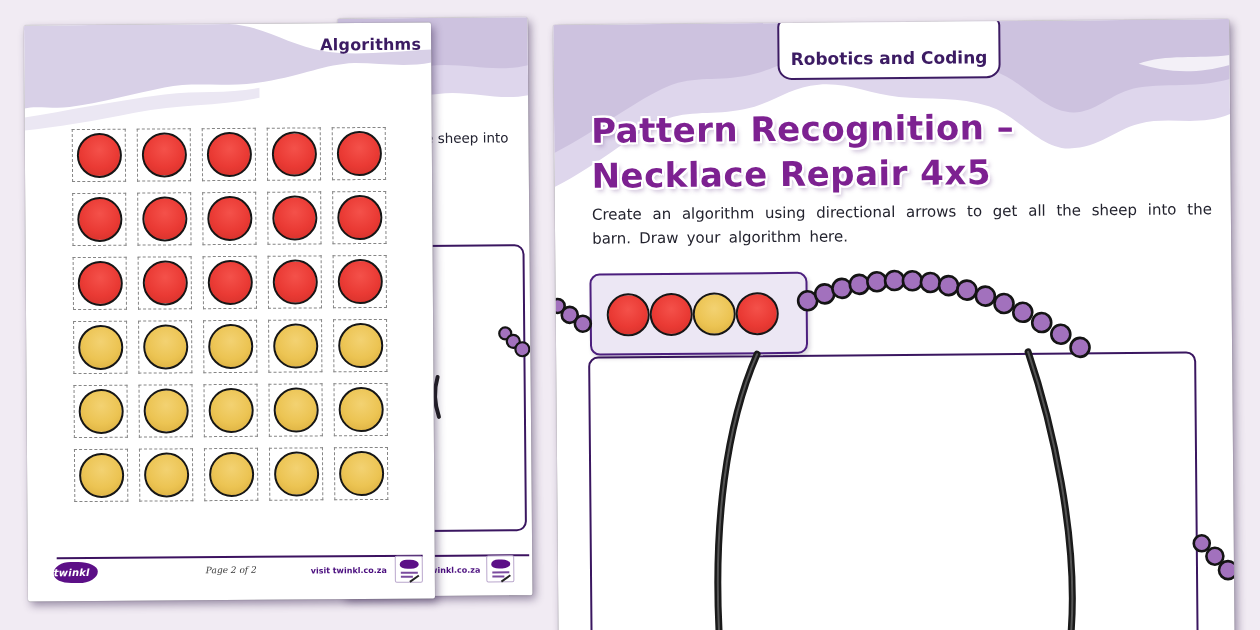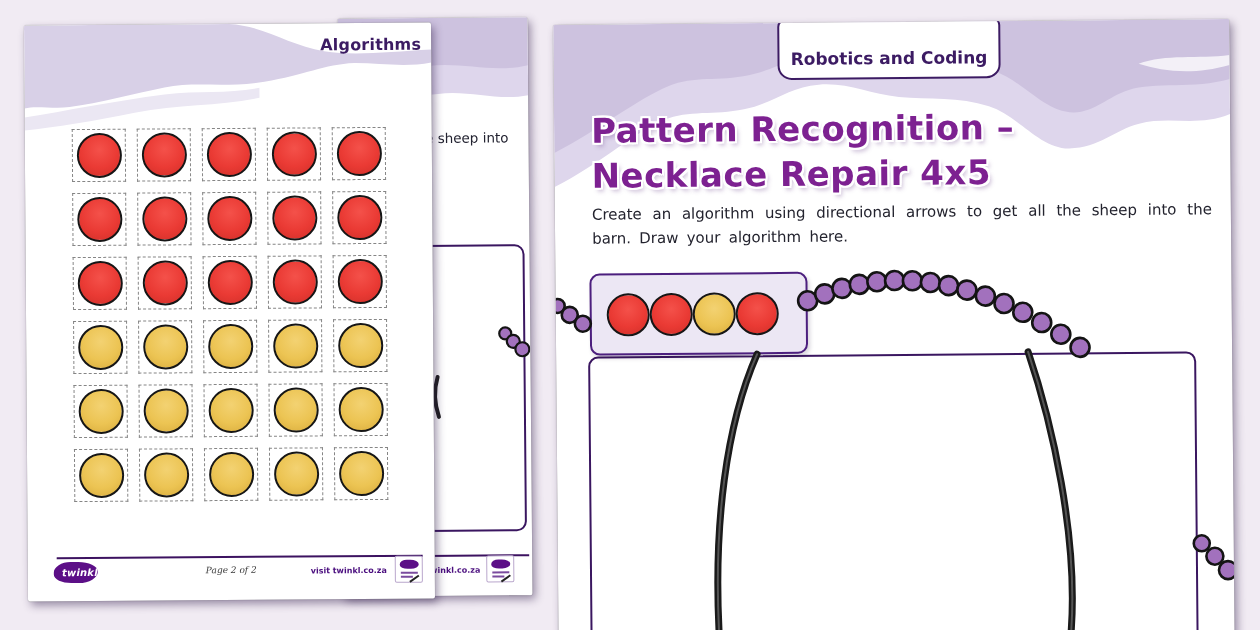--- a/index.html
+++ b/index.html
@@ -12,21 +12,21 @@
   
   #page-left{left:26px;top:24px;width:407px;height:576px;transform:rotate(-0.4deg);z-index:3;}
   #page-left .wave-svg{position:absolute;left:0;top:0;width:407px;height:120px;}
   .corner-label{position:absolute;top:12px;right:10px;font-size:16px;font-weight:bold;color:#3c1b63;letter-spacing:.2px;}
   .cutout-grid{position:absolute;left:47px;top:104px;display:grid;grid-template-columns:repeat(5,54px);grid-auto-rows:53px;column-gap:11px;row-gap:11px;}
   .cell{border:1px dashed #858585;display:flex;align-items:center;justify-content:center;box-sizing:border-box;}
   .dot{width:45px;height:45px;border-radius:50%;border:2.5px solid #161616;box-sizing:border-box;}
   .dot.red{background:radial-gradient(circle at 50% 36%,#f4514a 0%,#ea3a34 55%,#cf2f29 100%);}
   .dot.yellow{background:radial-gradient(circle at 50% 36%,#f3d272 0%,#ecc453 55%,#d8ab3c 100%);}
   .page-footer-line{position:absolute;left:29px;right:12px;top:532px;height:2px;background:#3c1260;}
-  .twinkl-logo{position:absolute;left:26px;top:537px;width:44px;height:21px;background:#5c0f87;border-radius:46% 54% 52% 48%/60% 55% 65% 50%;display:flex;align-items:center;justify-content:flex-end;}
+  .twinkl-logo{position:absolute;left:26px;top:537px;width:44px;height:21px;background:#5c0f87;border-radius:46% 54% 52% 48%/60% 55% 65% 50%;display:flex;align-items:center;justify-content:flex-start;}
   .twinkl-logo span{color:#fff;font-size:10px;font-weight:bold;font-style:italic;letter-spacing:.2px;}
   .page-num{position:absolute;left:0;right:0;top:541px;text-align:center;font-family:"DejaVu Serif","Liberation Serif",serif;font-style:italic;font-size:9px;color:#3a3a3a;}
   .visit-label{position:absolute;font-size:8px;font-weight:bold;color:#4b0f7f;margin-left:18px;}
   #page-left .visit-label{right:48px;top:543px;}
   .qr-badge{position:absolute;width:28px;height:27px;background:#fff;border:1px solid #b9a6cc;box-sizing:border-box;border-radius:2px;}
   .qr-badge .blob{position:absolute;left:4px;top:3px;width:19px;height:9px;background:#5c0f87;border-radius:45% 55% 50% 50%/60% 60% 60% 50%;}
   .qr-badge .l1,.qr-badge .l2{position:absolute;left:5px;height:2px;background:#7a4b9e;}
   .qr-badge .l1{top:15px;width:17px;}
   .qr-badge .l2{top:19px;width:12px;}
   .qr-badge .pen{position:absolute;right:2px;bottom:2px;width:11px;height:2px;background:#222;transform:rotate(-35deg);}

